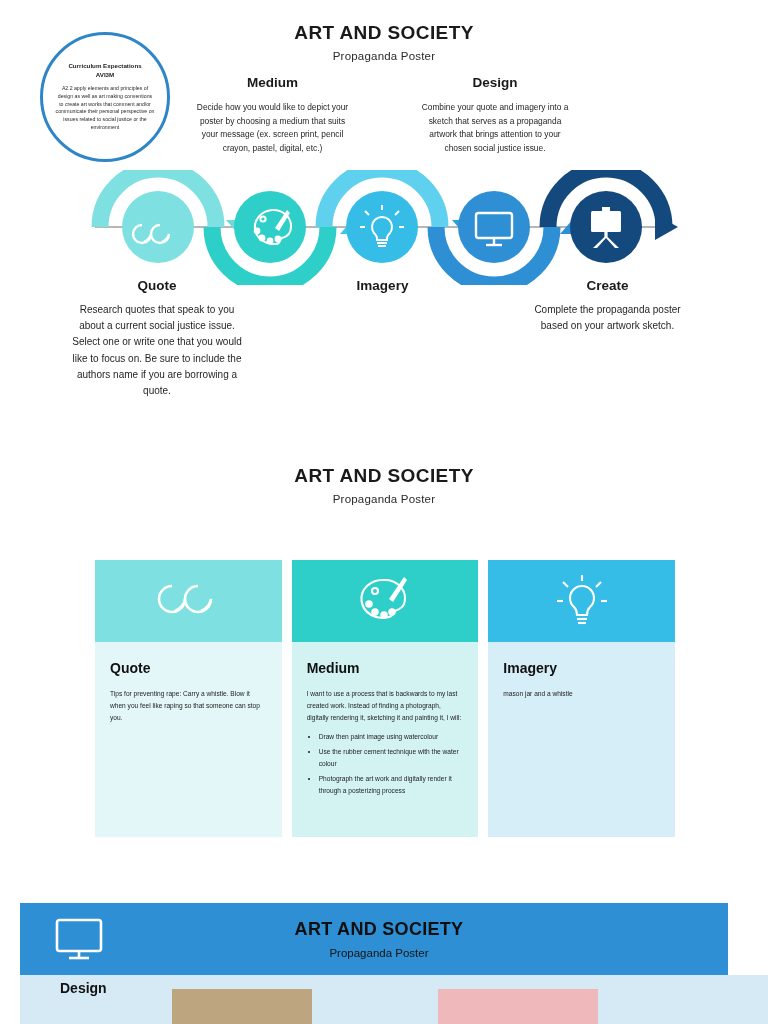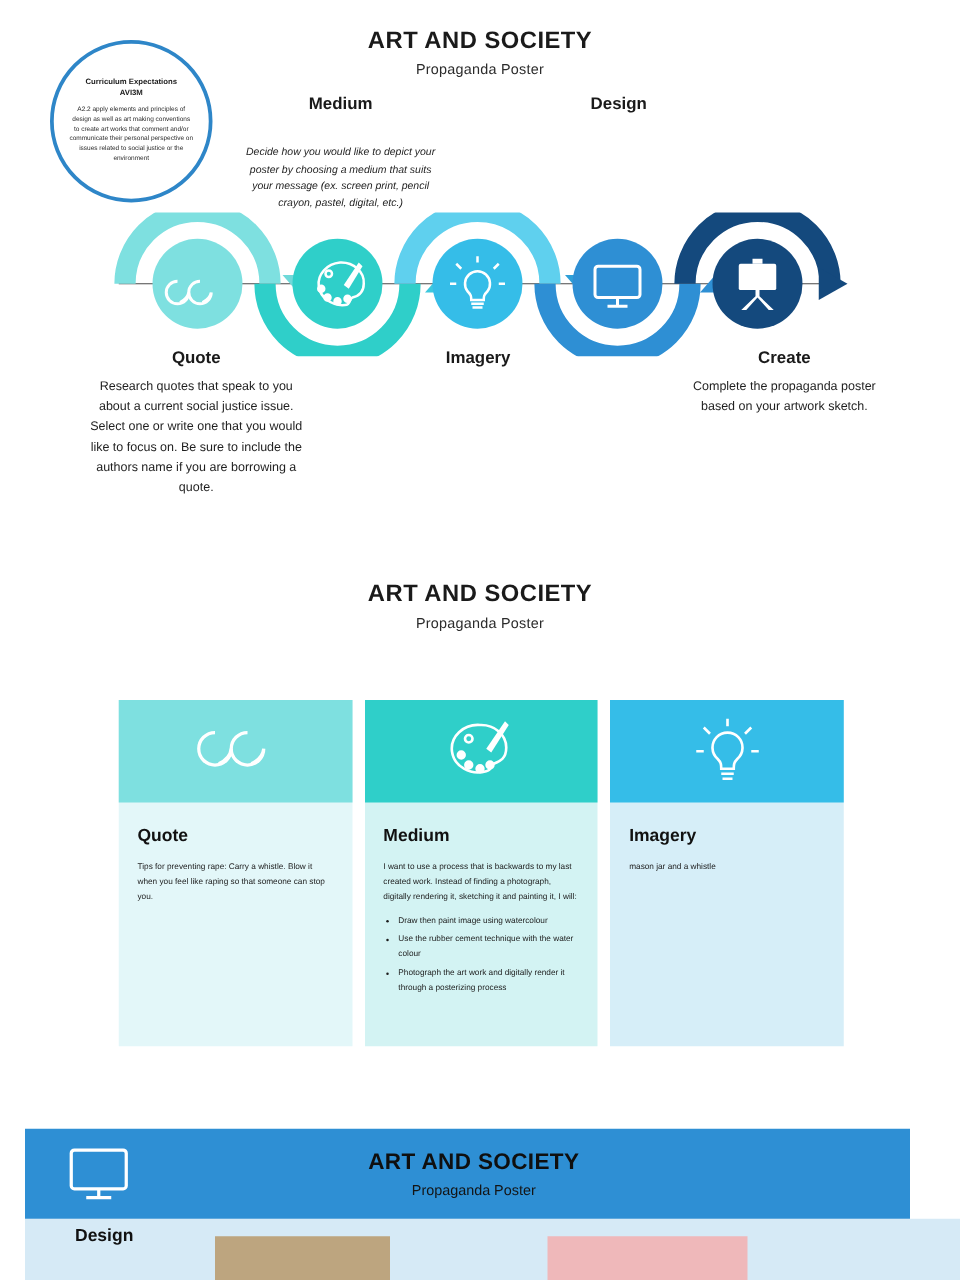--- a/index.html
+++ b/index.html
@@ -31,21 +31,21 @@
     border:3px solid #2e86c8;
     display:flex; flex-direction:column; align-items:center; justify-content:center;
     padding:10px 12px; text-align:center; background:#fff;
   }
   .curr-head { font-size:6.2px; font-weight:bold; color:#1a1a1a; line-height:1.35; }
   .curr-body { font-size:5.2px; color:#2a2a2a; line-height:1.5; margin-top:6px; }
 
   
   .top-item { position:absolute; text-align:center; }
   .item-head { font-size:13.5px; font-weight:bold; color:#1a1a1a; }
-  .item-body { font-size:8.4px; color:#1f1f1f; line-height:1.62; margin-top:25px;font-style:italic; }
+  .item-body { font-size:8.4px; color:#1f1f1f; line-height:1.62; margin-top:11px; }
   .bot-item { position:absolute; text-align:center; }
   .bot-head { font-size:13.5px; font-weight:bold; color:#1a1a1a; }
   .bot-body { font-size:10px; color:#1f1f1f; line-height:1.62; margin-top:9px; }
 
   .wave-wrap { position:absolute; left:0; top:170px; width:768px; height:115px; }
 
   
   .sec2 { position:relative; width:768px; height:420px; }
   .cards { position:absolute; left:95px; top:140px; width:580px; display:flex; gap:10px; }
   .card { width:187px; background:#e3f7f9; }
@@ -88,20 +88,21 @@
       <div class="curr-head">AVI3M</div>
       <div class="curr-body">A2.2 apply elements and principles of design as well as art making conventions to create art works that comment and/or communicate their personal perspective on issues related to social justice or the environment</div>
     </div>
 
     <div class="top-item" style="left:195px; top:75px; width:155px;">
       <div class="item-head">Medium</div>
       <div class="item-body">Decide how you would like to depict your poster by choosing a medium that suits your message (ex. screen print, pencil crayon, pastel, digital, etc.)</div>
     </div>
     <div class="top-item" style="left:420px; top:75px; width:150px;">
       <div class="item-head">Design</div>
+      <div class="item-body">Combine your quote and imagery into a sketch that serves as a propaganda artwork that brings attention to your chosen social justice issue.</div>
     </div>
 
     <div class="wave-wrap">
       <svg width="768" height="115" viewBox="0 0 768 115">
 
         <line x1="95" y1="57" x2="660" y2="57" stroke="#4a4a4a" stroke-width="0.8"></line>
 
         <path d="M 100 57 A 58 58 0 0 1 216 57" fill="none" stroke="#7ee0e0" stroke-width="17"></path>
 
         <path d="M 212 57 A 58 58 0 0 0 328 57" fill="none" stroke="#2fcfc9" stroke-width="17"></path>
@@ -163,21 +164,21 @@
       </svg>
     </div>
 
     <div class="bot-item" style="left:72px; top:278px; width:170px;">
       <div class="bot-head">Quote</div>
       <div class="bot-body">Research quotes that speak to you about a current social justice issue. Select one or write one that you would like to focus on. Be sure to include the authors name if you are borrowing a quote.</div>
     </div>
     <div class="bot-item" style="left:305px; top:278px; width:155px;">
       <div class="bot-head">Imagery</div>
     </div>
-    <div class="bot-item" style="left:550px; top:278px; width:155px;">
+    <div class="bot-item" style="left:530px; top:278px; width:155px;">
       <div class="bot-head">Create</div>
       <div class="bot-body">Complete the propaganda poster based on your artwork sketch.</div>
     </div>
   </div>
 
   <div class="sec2">
     <div class="title-block" style="top:45px;">
       <div class="main-title">ART AND SOCIETY</div>
       <div class="sub-title">Propaganda Poster</div>
     </div>

